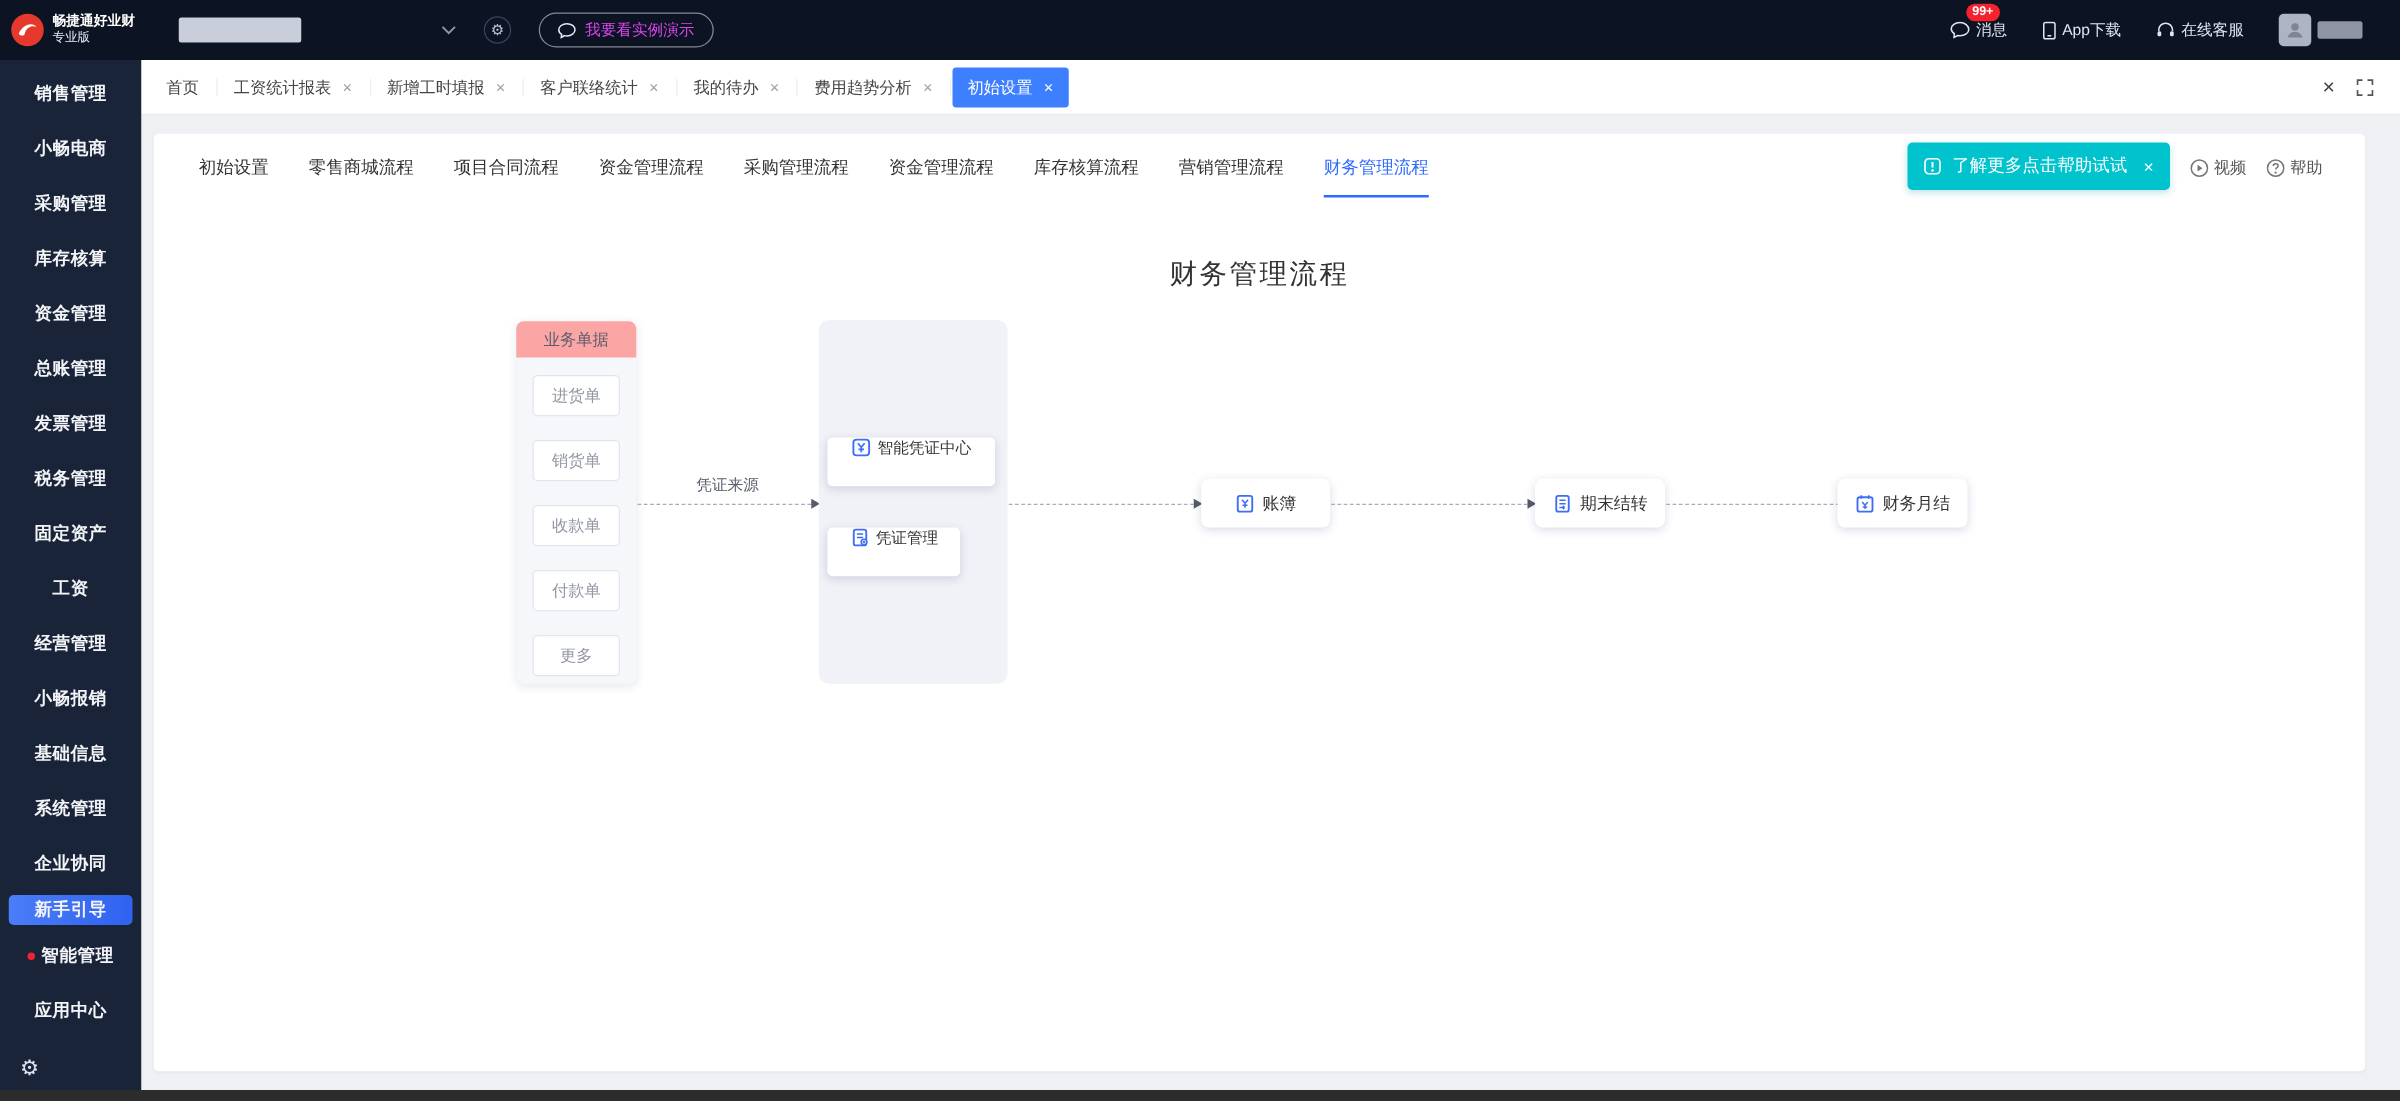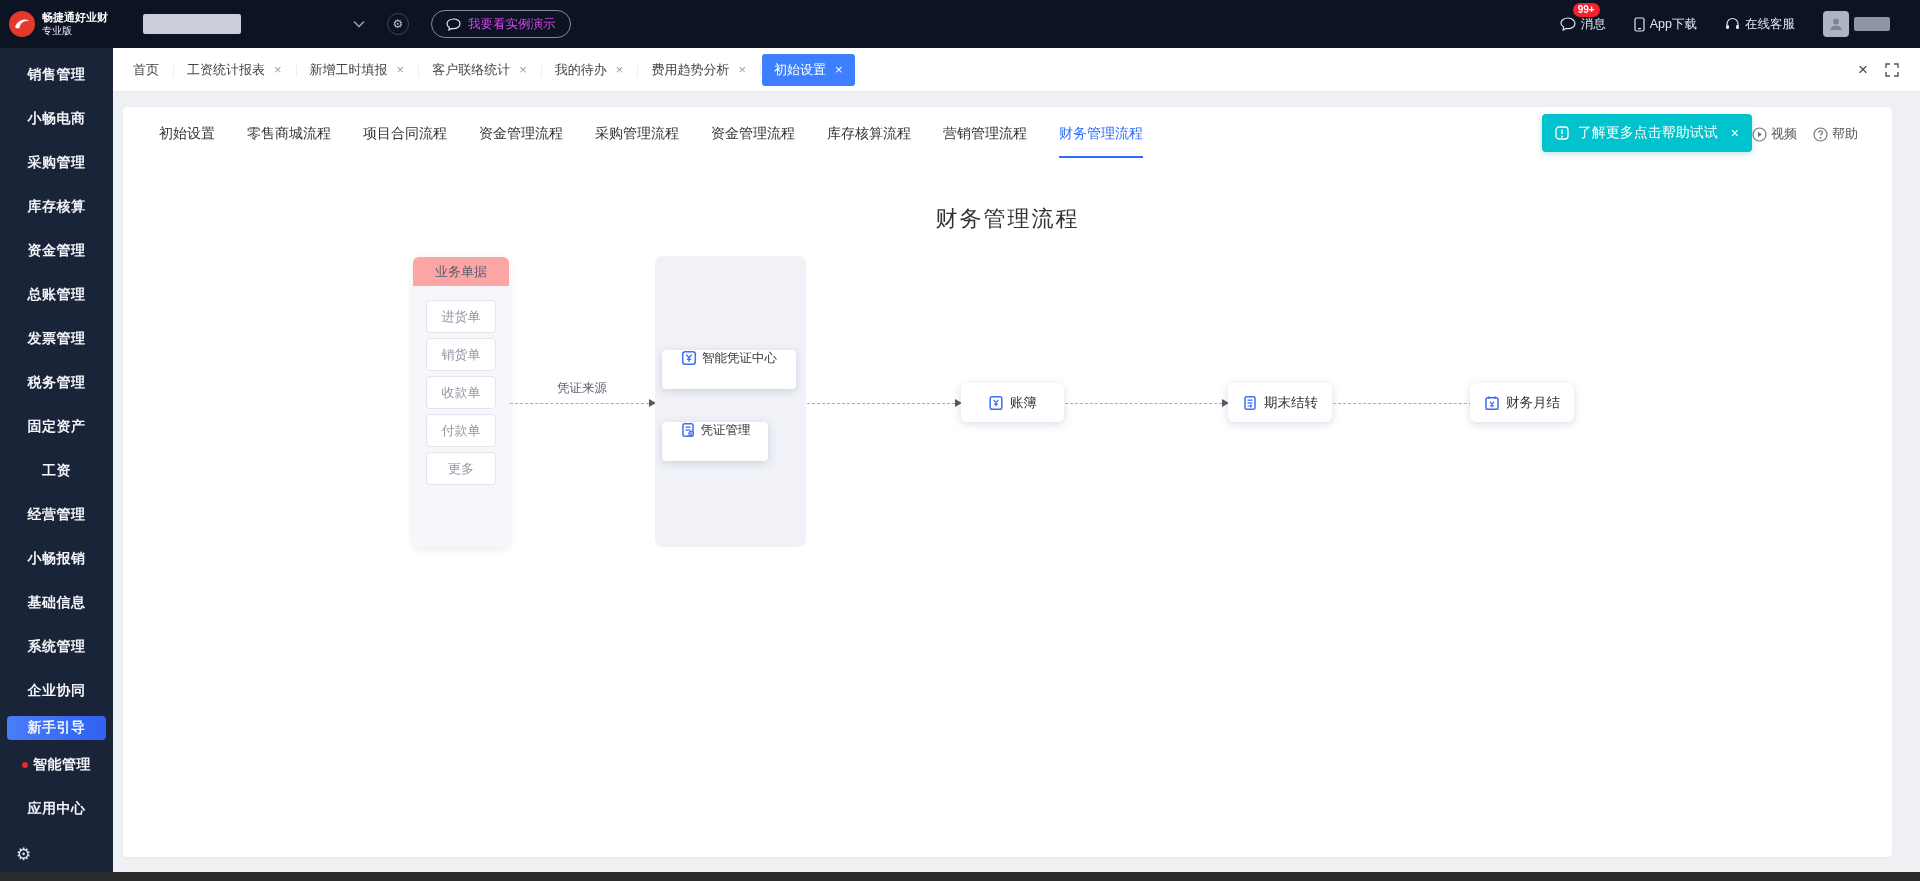--- a/index.html
+++ b/index.html
@@ -70,21 +70,21 @@
     background:#fff; border-radius:4px; box-shadow:0 1px 3px rgba(0,0,0,.04);
   }
 
   
   .subnav { display:flex; align-items:flex-end; padding-left:36px; }
   .subnav-item { padding:18px 0 13px; margin-right:32px; font-size:14px; color:#333; cursor:pointer; white-space:nowrap; border-bottom:2px solid transparent; }
   .subnav-item.active { color:#2F6BFF; border-bottom-color:#2F6BFF; }
 
   
   .help-banner {
-    position:absolute; top:7px; right:140px; height:38px; background:#00C3CE; border-radius:4px;
+    position:absolute; top:7px; right:156px; height:38px; background:#00C3CE; border-radius:4px;
     display:flex; align-items:center; gap:9px; padding:0 13px; color:#fff; font-size:14px; z-index:3;
     box-shadow:0 2px 6px rgba(0,150,160,.25); cursor:pointer; white-space:nowrap;
   }
   .banner-close { font-size:14px; color:#fff; margin-left:4px; cursor:pointer; }
   .quick-links { position:absolute; top:18px; right:34px; display:flex; align-items:center; gap:16px; font-size:13px; color:#555; z-index:2; }
   .qlink { display:flex; align-items:center; gap:4px; cursor:pointer; white-space:nowrap; }
 
   
   .page-title { position:absolute; top:97px; left:0; width:100%; text-align:center; font-size:22px; color:#333; font-weight:500; letter-spacing:2px; }
 
@@ -92,21 +92,21 @@
   .diagram { position:absolute; inset:0; }
 
   .source-panel {
     position:absolute; left:290px; top:150px; width:96px; height:290px;
     background:#F6F7FA; border-radius:6px; box-shadow:0 2px 8px rgba(31,41,67,.10);
   }
   .source-header {
     height:29px; background:#fca5a5; border-radius:6px 6px 0 0;
     display:flex; align-items:center; justify-content:center; font-size:13px; color:#5A5F6D;
   }
-  .source-items { display:flex; flex-direction:column; align-items:center; gap:5px; padding-top:14px; }
+  .source-items { display:flex; flex-direction:column; align-items:center; gap:19px; padding-top:14px; }
   .source-item {
     width:70px; height:33px; background:#fff; border:1px solid #E3E5EC; border-radius:4px;
     display:flex; align-items:center; justify-content:center; font-size:13px; color:#9298A4; cursor:pointer;
   }
 
   .center-panel { position:absolute; left:532px; top:149px; width:151px; height:291px; background:#F1F2F7; border-radius:8px; }
   .flow-btn {
     position:absolute; background:#fff; border-radius:4px; height:39px;
     display:flex; align-items:flex-start; justify-content:center; gap:5px;
     font-size:12.5px; color:#333; box-shadow:0 2px 8px rgba(40,60,120,.18); cursor:pointer; white-space:nowrap;

